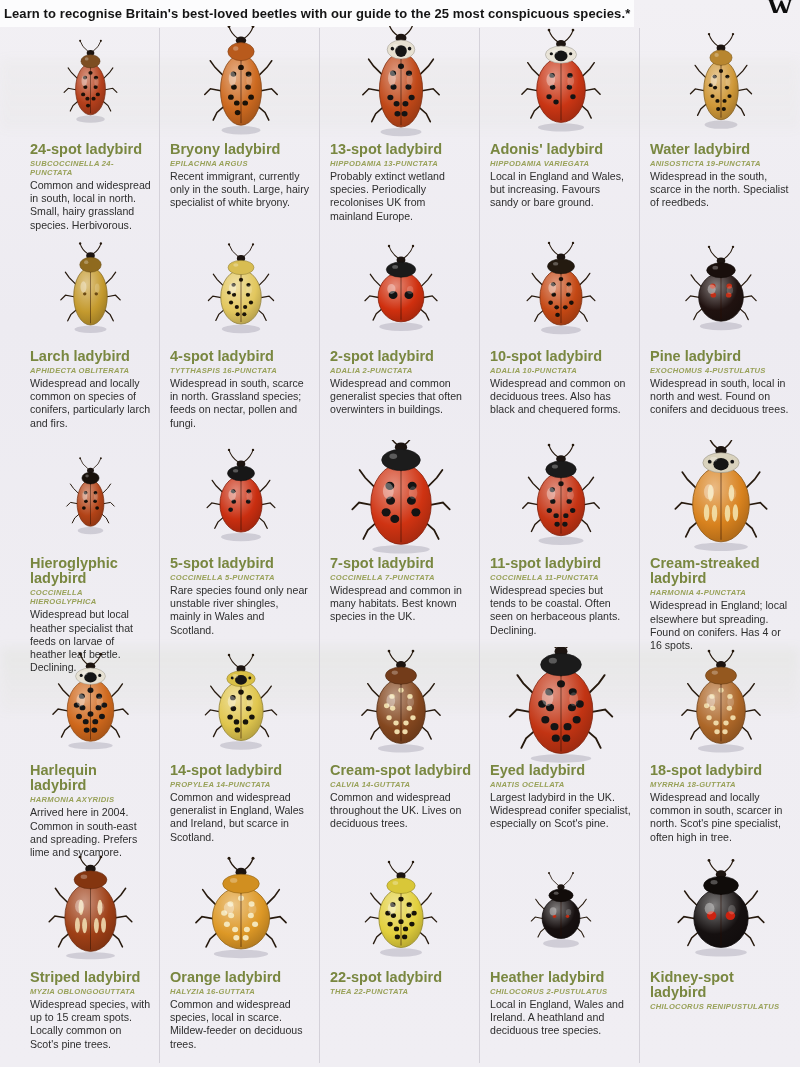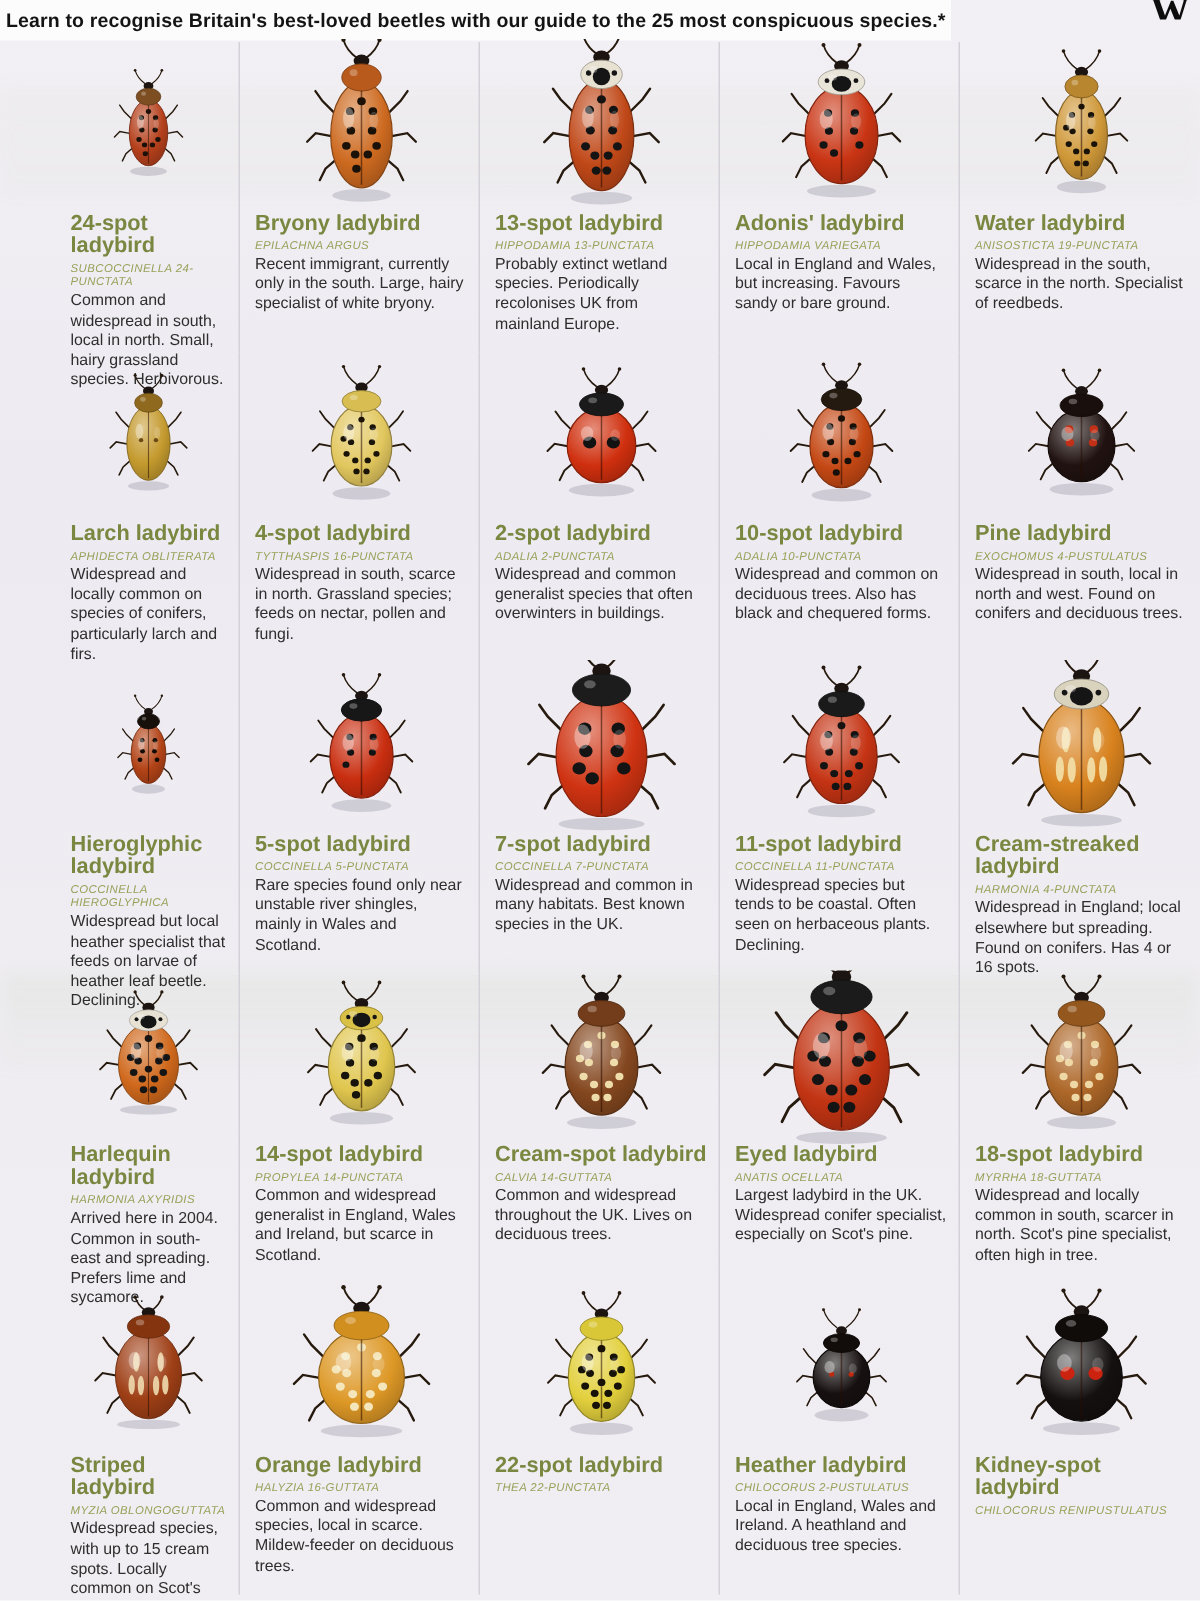--- a/index.html
+++ b/index.html
@@ -31,31 +31,31 @@
   #grid{
     position:absolute;top:28px;left:0;width:800px;
     display:grid;grid-template-columns:repeat(5,160px);grid-auto-rows:207px;
   }
   .cell{
     box-sizing:border-box;padding:0 8px 0 10px;
     border-right:1px solid #d4d1d9;
     display:flex;flex-direction:column;
   }
   .cell:nth-child(5n){border-right:none;}
-  .cell:nth-child(5n+1){padding-left:47px;}
+  .cell:nth-child(5n+1){padding-left:30px;}
   .beetle-area{
     height:112px;flex:none;display:flex;align-items:center;justify-content:center;
   }
   .beetle-area svg{display:block;}
   .sp-name{
     margin:2px 0 0 0;font-size:14.5px;line-height:1.05;font-weight:700;color:#798740;
   }
   .sp-sci{
     margin:2px 0 2px 0;font-size:7.6px;font-style:italic;letter-spacing:.3px;
-    color:#98a158;text-transform:uppercase;font-weight:400;
+    color:#98a158;text-transform:uppercase;font-weight:700;
   }
   .sp-desc{
     margin:0;font-size:10.6px;line-height:1.24;color:#2e2e2e;font-weight:500;
   }
 </style>
 </head>
 <body>
 
 <div class="topbar">
   <span class="intro">Learn to recognise Britain's best-loved beetles with our guide to the 25 most conspicuous species.*</span>

